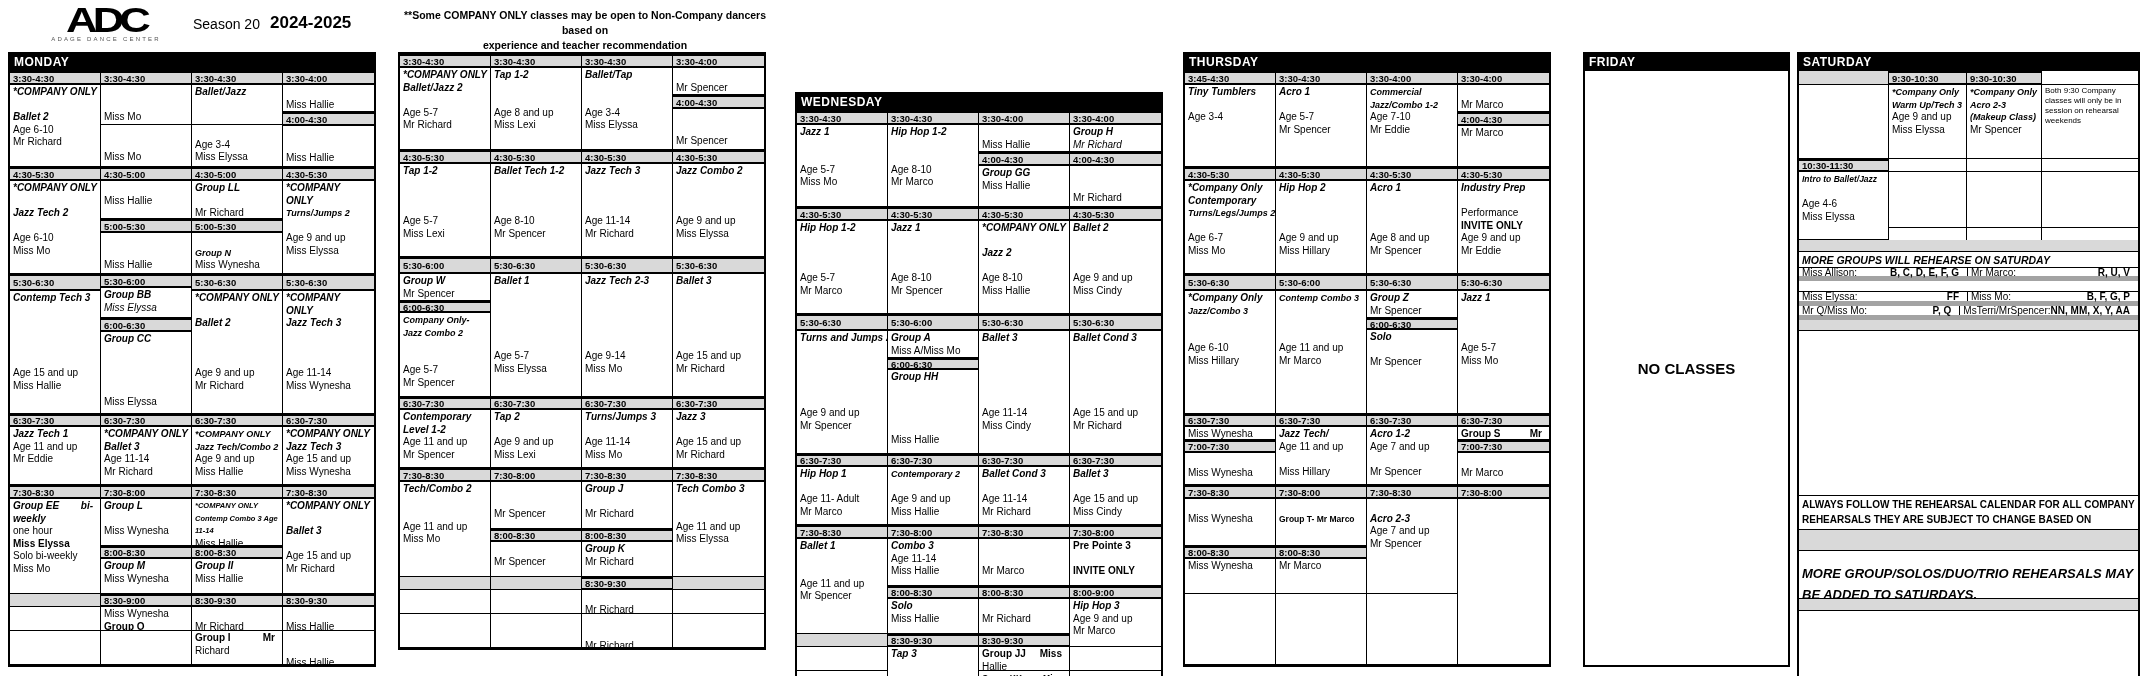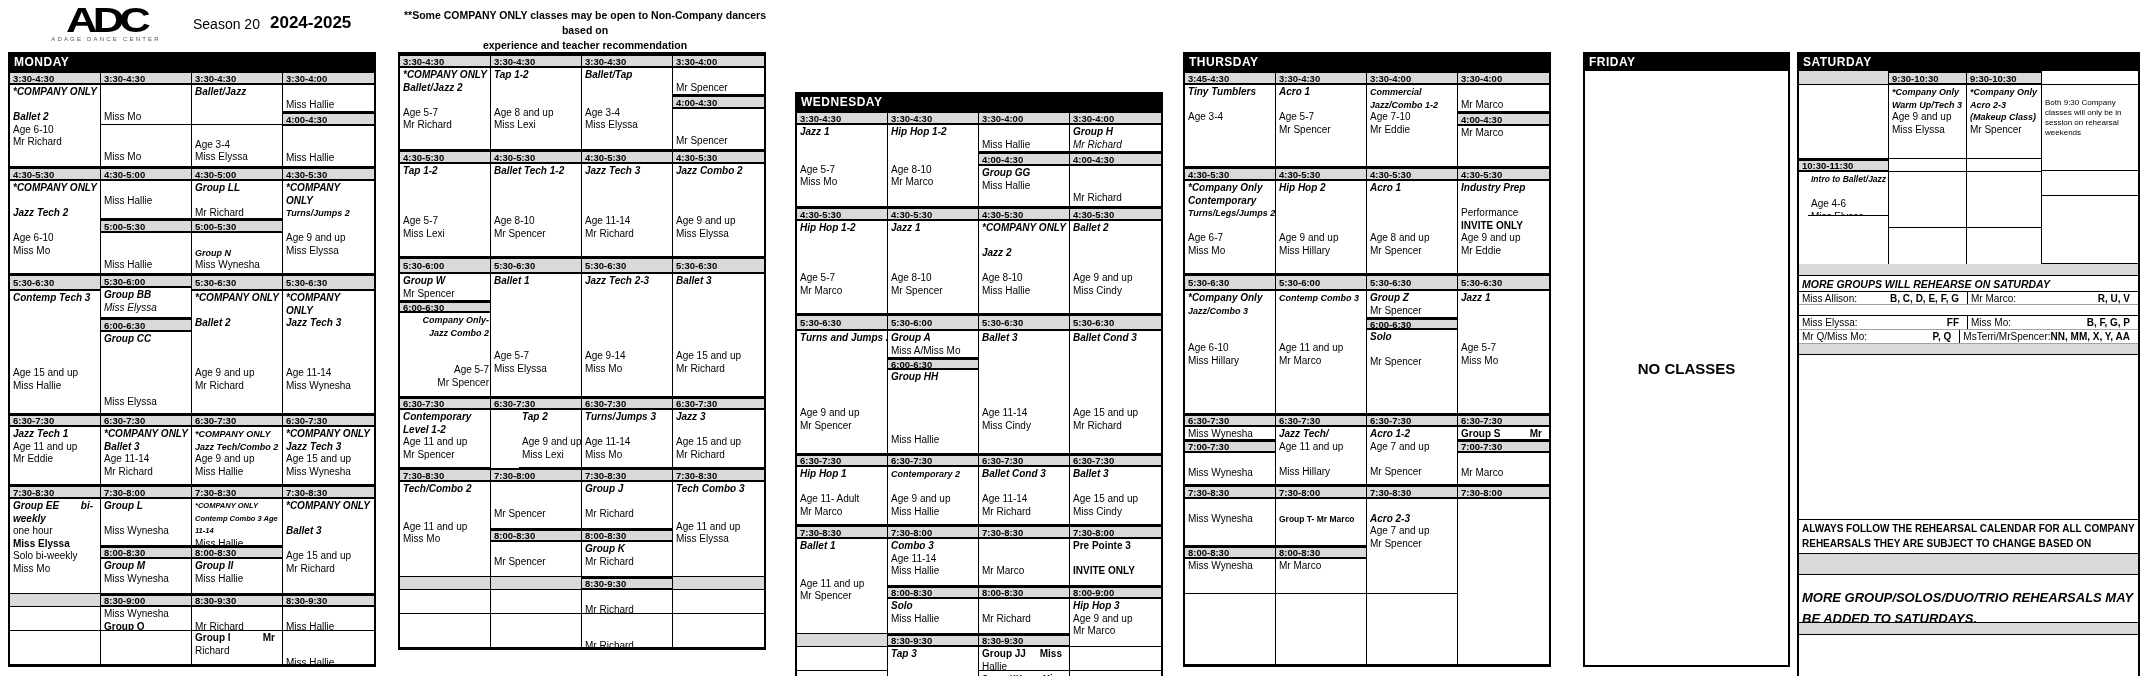--- a/index.html
+++ b/index.html
@@ -42,21 +42,21 @@
   .s-spbi{font-style:italic;}
   .s-spbs{font-size:8.5px;}
   
   .strip{background:#d9d9d9;border-bottom:1px solid #000;}
   .wstrip{background:#fff;border-bottom:1px solid #000;}
   .free{background:#fff;border-bottom:1px solid #000;}
   .trow{border-bottom:1px solid #000;padding:1px 3px;font-weight:bold;overflow:hidden;}
   .groups-title{font-style:italic;font-size:10.5px;display:flex;align-items:center;}
   .always{font-size:10px;line-height:15px;}
   .more{font-style:italic;font-size:13px;line-height:21px;padding-top:12px;}
-  .pairs{display:flex;border-bottom:1px solid #a3a3a3;background:#fff;align-items:center;}
+  .pairs{display:flex;border-bottom:5px solid #a3a3a3;background:#fff;align-items:center;}
   .half{display:flex;justify-content:space-between;align-items:center;padding:0 8px 0 3px;height:100%;}
   .hl{width:169px;border-right:1px solid #000;}
   .hr{flex:1;}
   .s-pl{font-size:10px;white-space:nowrap;}
   .s-pls{font-size:10px;white-space:nowrap;}
   .s-pv{font-weight:bold;font-size:10px;white-space:nowrap;}
   .noclasses{display:flex;align-items:center;justify-content:center;font-weight:bold;font-size:15px;background:#fff;}
 </style>
 </head>
 <body>
@@ -334,21 +334,21 @@
               <div class="ln s-n"></div>
               <div class="ln s-n">Age 5-7</div>
               <div class="ln s-n">Miss Lexi</div>
             </div>
             <div class="tc" style="height: 17px;">5:30-6:00</div>
             <div class="cc" style="height: 27px;">
               <div class="ln s-bi">Group W</div>
               <div class="ln s-n">Mr Spencer</div>
             </div>
             <div class="tc" style="height: 12px;">6:00-6:30</div>
-            <div class="cc" style="height: 84px; align-items: flex-end;">
+            <div class="cc" style="height: 84px;">
               <div class="ln s-bis">Company Only-</div>
               <div class="ln s-bis">Jazz Combo 2</div>
               <div class="ln s-n"></div>
               <div class="ln s-n"></div>
               <div class="ln s-n">Age 5-7</div>
               <div class="ln s-n">Mr Spencer</div>
             </div>
             <div class="tc" style="height: 13px;">6:30-7:30</div>
             <div class="cc" style="height: 58px;">
               <div class="ln s-bi">Contemporary</div>
@@ -391,21 +391,21 @@
               <div class="ln s-bi">Ballet 1</div>
               <div class="ln s-n"></div>
               <div class="ln s-n"></div>
               <div class="ln s-n"></div>
               <div class="ln s-n"></div>
               <div class="ln s-n"></div>
               <div class="ln s-n">Age 5-7</div>
               <div class="ln s-n">Miss Elyssa</div>
             </div>
             <div class="tc" style="height: 13px;">6:30-7:30</div>
-            <div class="cc" style="height: 58px; margin-left: 28px;">
+            <div class="cc" style="height: 58px;">
               <div class="ln s-bi">Tap 2</div>
               <div class="ln s-n"></div>
               <div class="ln s-n">Age 9 and up</div>
               <div class="ln s-n">Miss Lexi</div>
             </div>
             <div class="tc" style="height: 14px;">7:30-8:00</div>
             <div class="cc" style="height: 47px;">
               <div class="ln s-n"></div>
               <div class="ln s-n"></div>
               <div class="ln s-n">Mr Spencer</div>
@@ -945,21 +945,21 @@
         <div class="bar">FRIDAY</div>
         <div class="noclasses" style="height: 594px;">NO CLASSES</div>
       </div>
       <div class="day" style="left: 1797px; top: 52px; width: 343px;">
         <div class="bar">SATURDAY</div>
         <div class="colsrow">
           <div class="col" style="width: 90px;">
             <div class="gc" style="height: 14px;"></div>
             <div class="cc" style="height: 74px;"></div>
             <div class="tc" style="height: 13px;">10:30-11:30</div>
-            <div class="cc" style="height: 44px; margin-left: 9px;">
+            <div class="cc" style="height: 68px;">
               <div class="ln s-tbi2">Intro to Ballet/Jazz</div>
               <div class="ln s-n"></div>
               <div class="ln s-n">Age 4-6</div>
               <div class="ln s-n">Miss Elyssa</div>
             </div>
           </div>
           <div class="col" style="width: 78px;">
             <div class="tc" style="height: 14px;">9:30-10:30</div>
             <div class="cc" style="height: 74px;">
               <div class="ln s-bis">*Company Only</div>
@@ -974,21 +974,21 @@
             <div class="tc" style="height: 14px;">9:30-10:30</div>
             <div class="cc" style="height: 74px;">
               <div class="ln s-bis">*Company Only</div>
               <div class="ln s-bis">Acro 2-3</div>
               <div class="ln s-bis">(Makeup Class)</div>
               <div class="ln s-n">Mr Spencer</div>
             </div>
             <div class="wc" style="height: 13px;"></div>
             <div class="cc" style="height: 56px;"></div>
           </div>
-          <div class="col" style="width: 96px; gap: 12px;">
+          <div class="col" style="width: 96px;">
             <div class="wc" style="height: 14px;"></div>
             <div class="cc" style="height: 74px;">
               <div class="ln s-tn">Both 9:30 Company</div>
               <div class="ln s-tn">classes will only be in</div>
               <div class="ln s-tn">session on rehearsal</div>
               <div class="ln s-tn">weekends</div>
             </div>
             <div class="wc" style="height: 13px;"></div>
             <div class="cc" style="height: 56px;"></div>
           </div>

